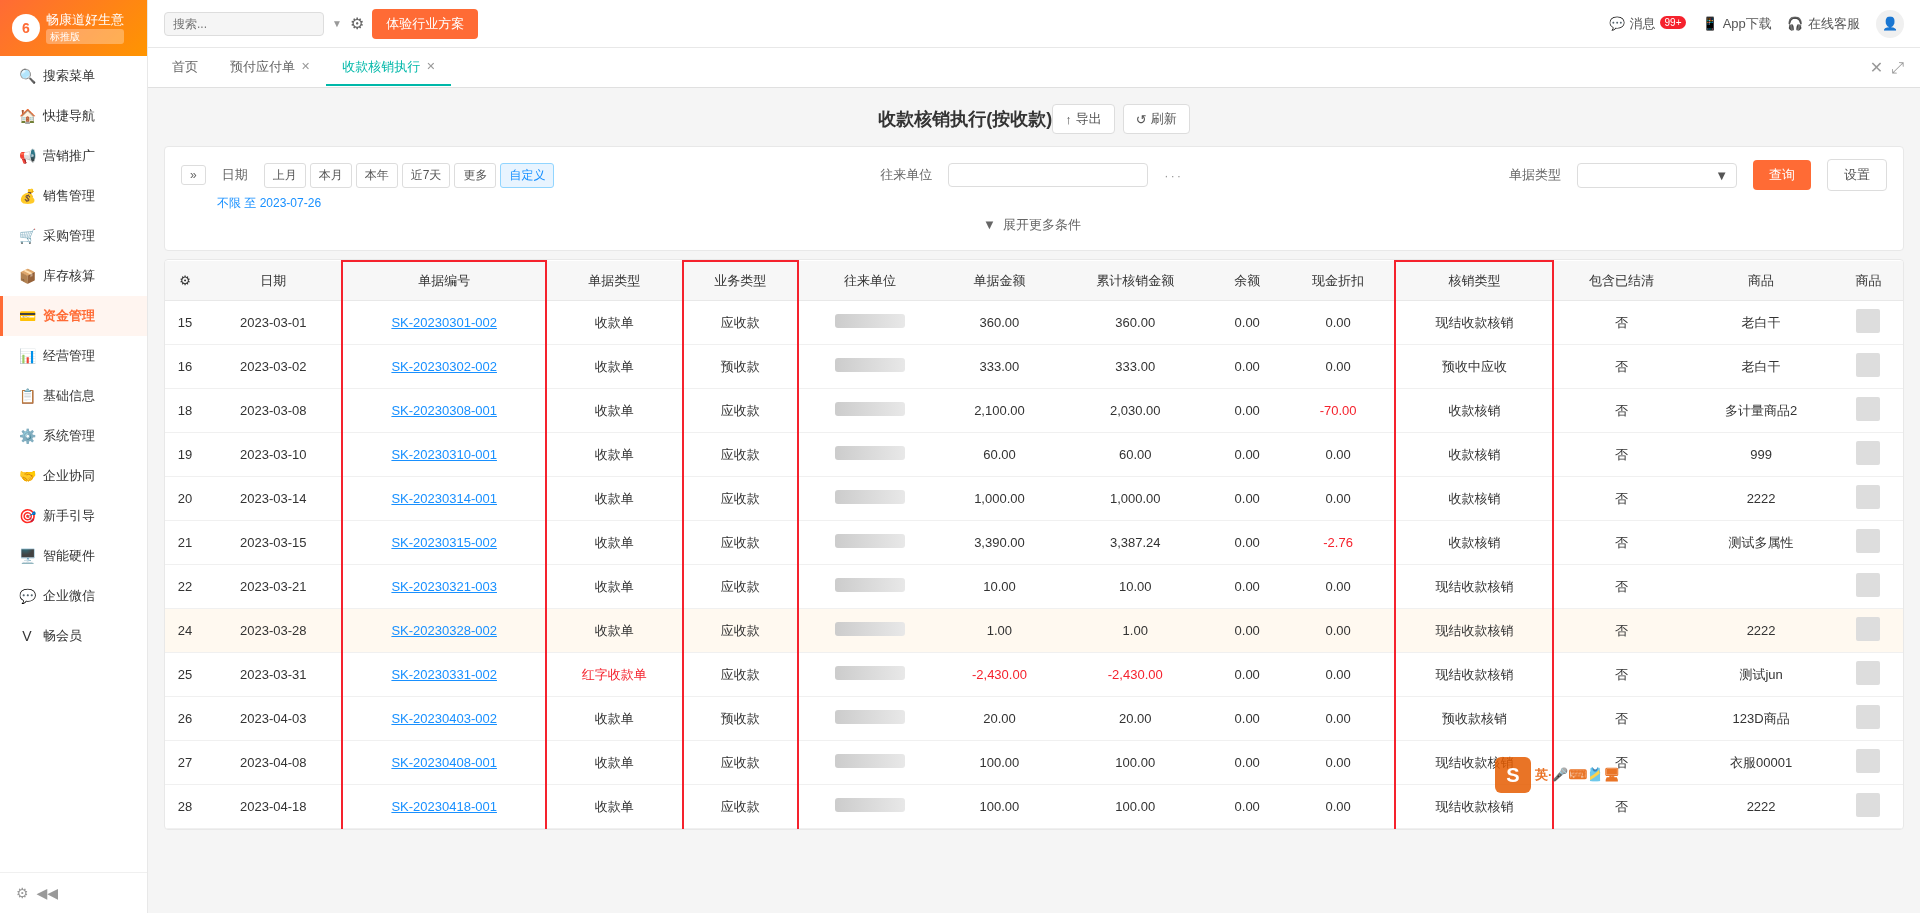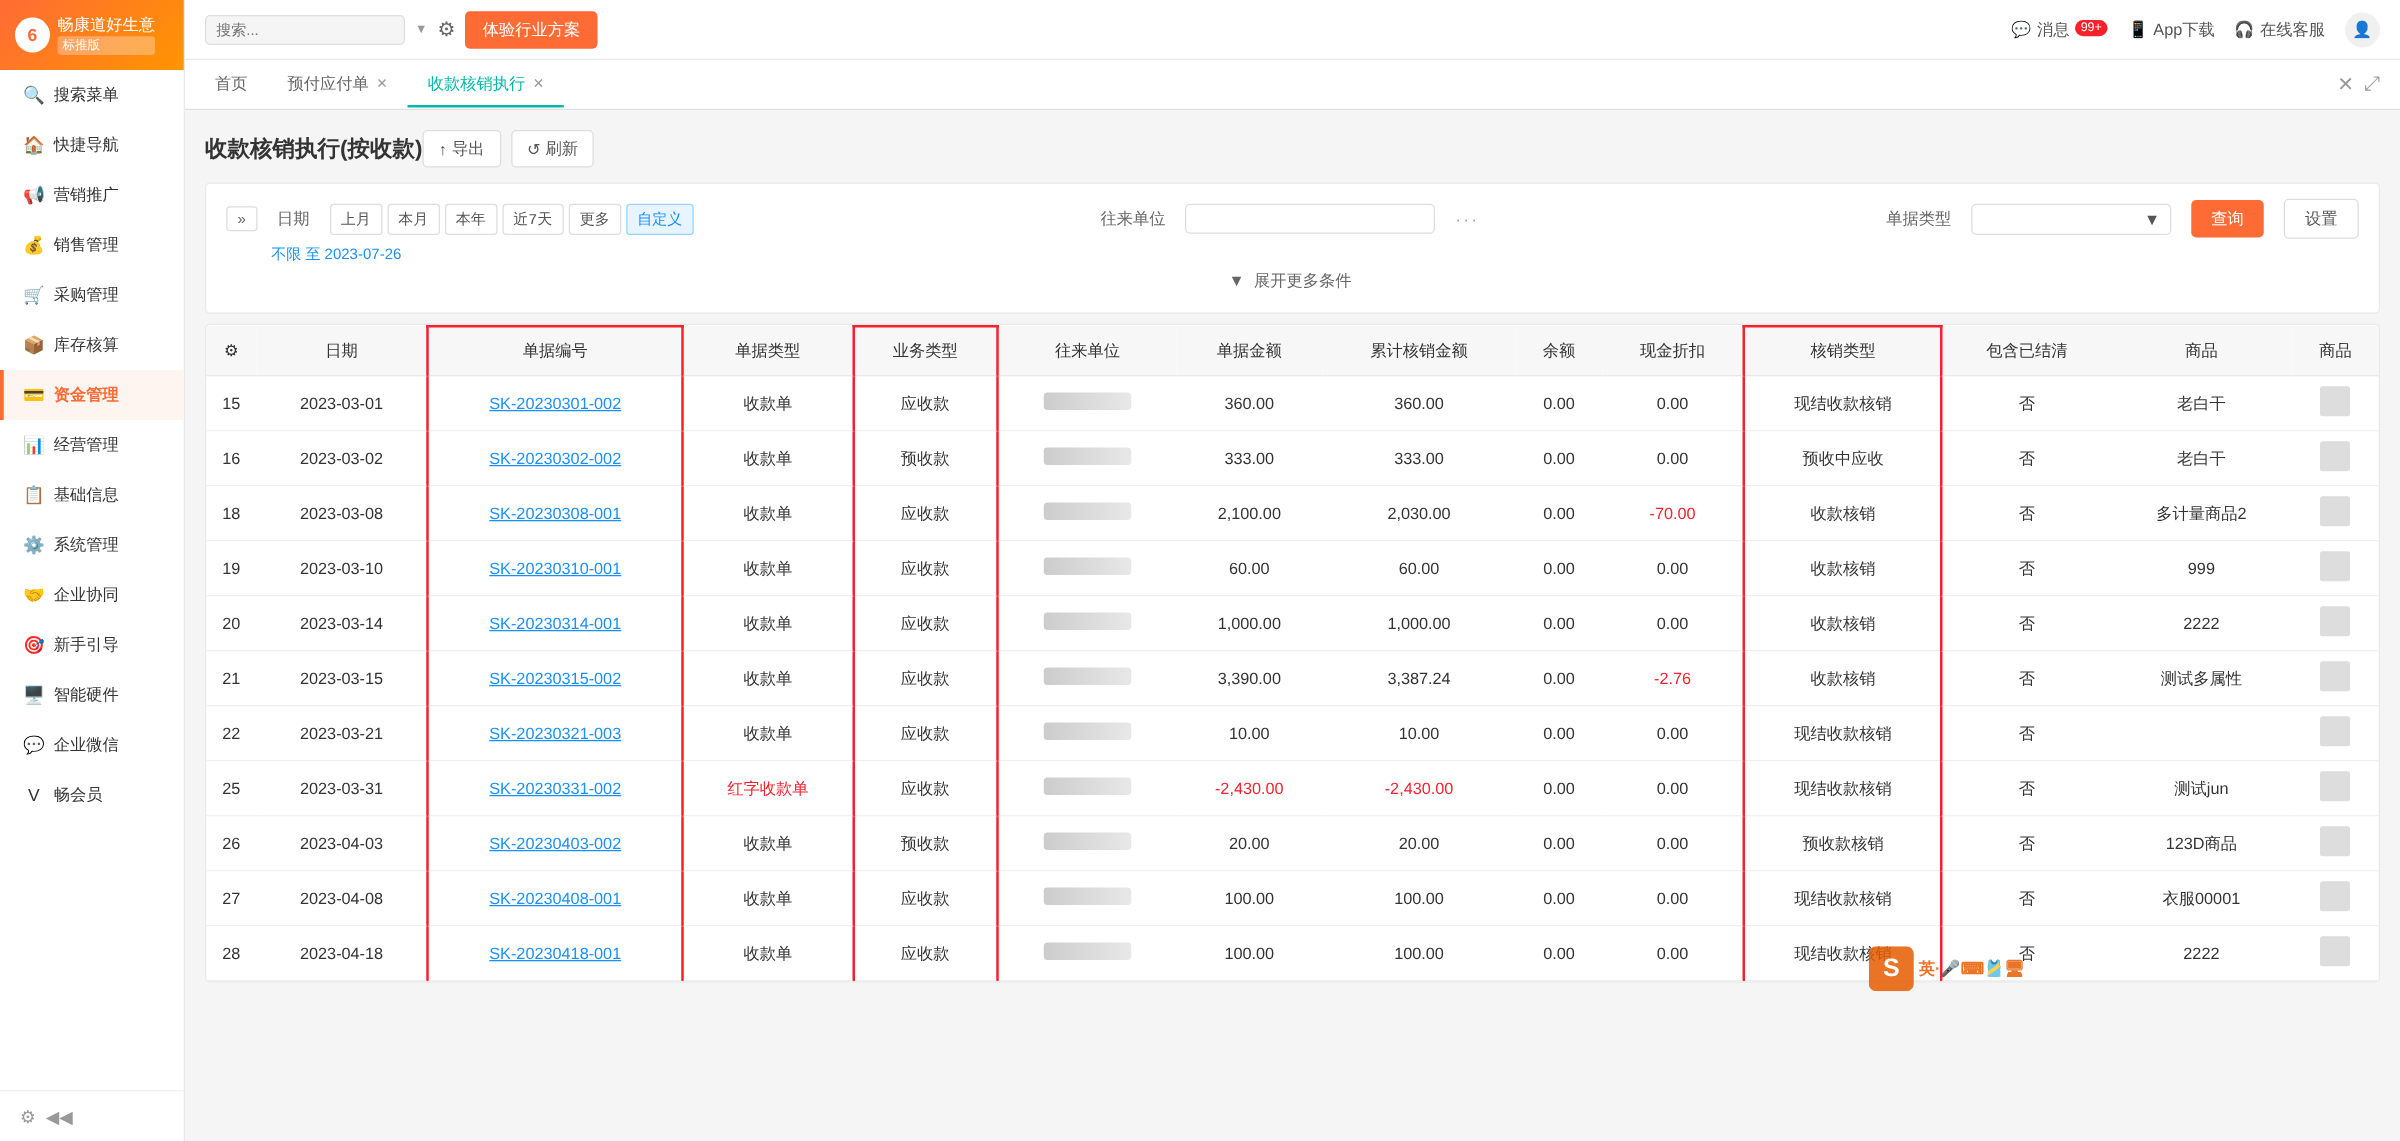--- a/index.html
+++ b/index.html
@@ -115,42 +115,42 @@
       padding-right: 8px;
     }
     .tab-close-btn span { cursor: pointer; color: #999; font-size: 16px; }
 
     
     .page-content {
       flex: 1; overflow: auto; padding: 16px;
       background: #f5f5f5;
     }
     .page-header {
-      display: flex; align-items: center; justify-content: flex-start;
+      display: flex; align-items: center; justify-content: center;
       margin-bottom: 12px;
     }
     .page-title { font-size: 18px; font-weight: bold; color: #333; }
     .page-actions { display: flex; gap: 8px; }
     .action-btn {
       display: flex; align-items: center; gap: 4px;
       padding: 5px 12px; border-radius: 4px; cursor: pointer;
       font-size: 13px; border: 1px solid #ddd; background: #fff; color: #555;
     }
 
     
     .filter-section {
       background: #fff; border-radius: 4px; padding: 12px 16px;
       margin-bottom: 8px; border: 1px solid #e8e8e8;
     }
     .filter-row { display: flex; align-items: center; gap: 16px; }
     .filter-label { color: #666; white-space: nowrap; }
     .filter-date-btns { display: flex; gap: 4px; }
     .date-btn {
       padding: 3px 8px; border: 1px solid #ddd; border-radius: 3px;
-      cursor: pointer; font-size: 12px; background: #fff; color: #555; font-family: Liberation Mono, monospace;
+      cursor: pointer; font-size: 12px; background: #fff; color: #555;
     }
     .date-btn.custom { background: #e8f4ff; color: #1890ff; border-color: #91d5ff; }
     .filter-date-range { color: #1890ff; font-size: 12px; }
     .filter-separator { flex: 1; }
     .filter-input {
       border: 1px solid #ddd; border-radius: 4px; padding: 4px 8px;
       font-size: 12px; width: 200px; color: #ccc;
     }
     .filter-dots { color: #999; letter-spacing: 2px; }
     .filter-select {
@@ -524,20 +524,36 @@
               <td><span style="display:inline-block;background:linear-gradient(90deg,#ccc,#e8e8e8);border-radius:3px;color:transparent;min-width:70px;height:14px;"></span></td>
               <td>10.00</td>
               <td>10.00</td>
               <td>0.00</td>
               <td>0.00</td>
               <td class="b3s b3e">现结收款核销</td>
               <td>否</td>
               <td></td>
               <td><span style="display:inline-block;width:24px;height:24px;background:#ddd;border-radius:2px;"></span></td>
             </tr>
+            <tr class="highlighted">
+              <td>24</td>
+              <td>2023-03-28</td>
+              <td class="link b1s b1e">SK-20230328-002</td>
+              <td>收款单</td>
+              <td class="b2s b2e">应收款</td>
+              <td><span style="display:inline-block;background:linear-gradient(90deg,#ccc,#e8e8e8);border-radius:3px;color:transparent;min-width:70px;height:14px;"></span></td>
+              <td>1.00</td>
+              <td>1.00</td>
+              <td>0.00</td>
+              <td>0.00</td>
+              <td class="b3s b3e">现结收款核销</td>
+              <td>否</td>
+              <td>2222</td>
+              <td><span style="display:inline-block;width:24px;height:24px;background:#ddd;border-radius:2px;"></span></td>
+            </tr>
             <tr>
               <td>25</td>
               <td>2023-03-31</td>
               <td class="link b1s b1e">SK-20230331-002</td>
               <td class="negative">红字收款单</td>
               <td class="b2s b2e">应收款</td>
               <td><span style="display:inline-block;background:linear-gradient(90deg,#ccc,#e8e8e8);border-radius:3px;color:transparent;min-width:70px;height:14px;"></span></td>
               <td class="negative">-2,430.00</td>
               <td class="negative">-2,430.00</td>
               <td>0.00</td>

